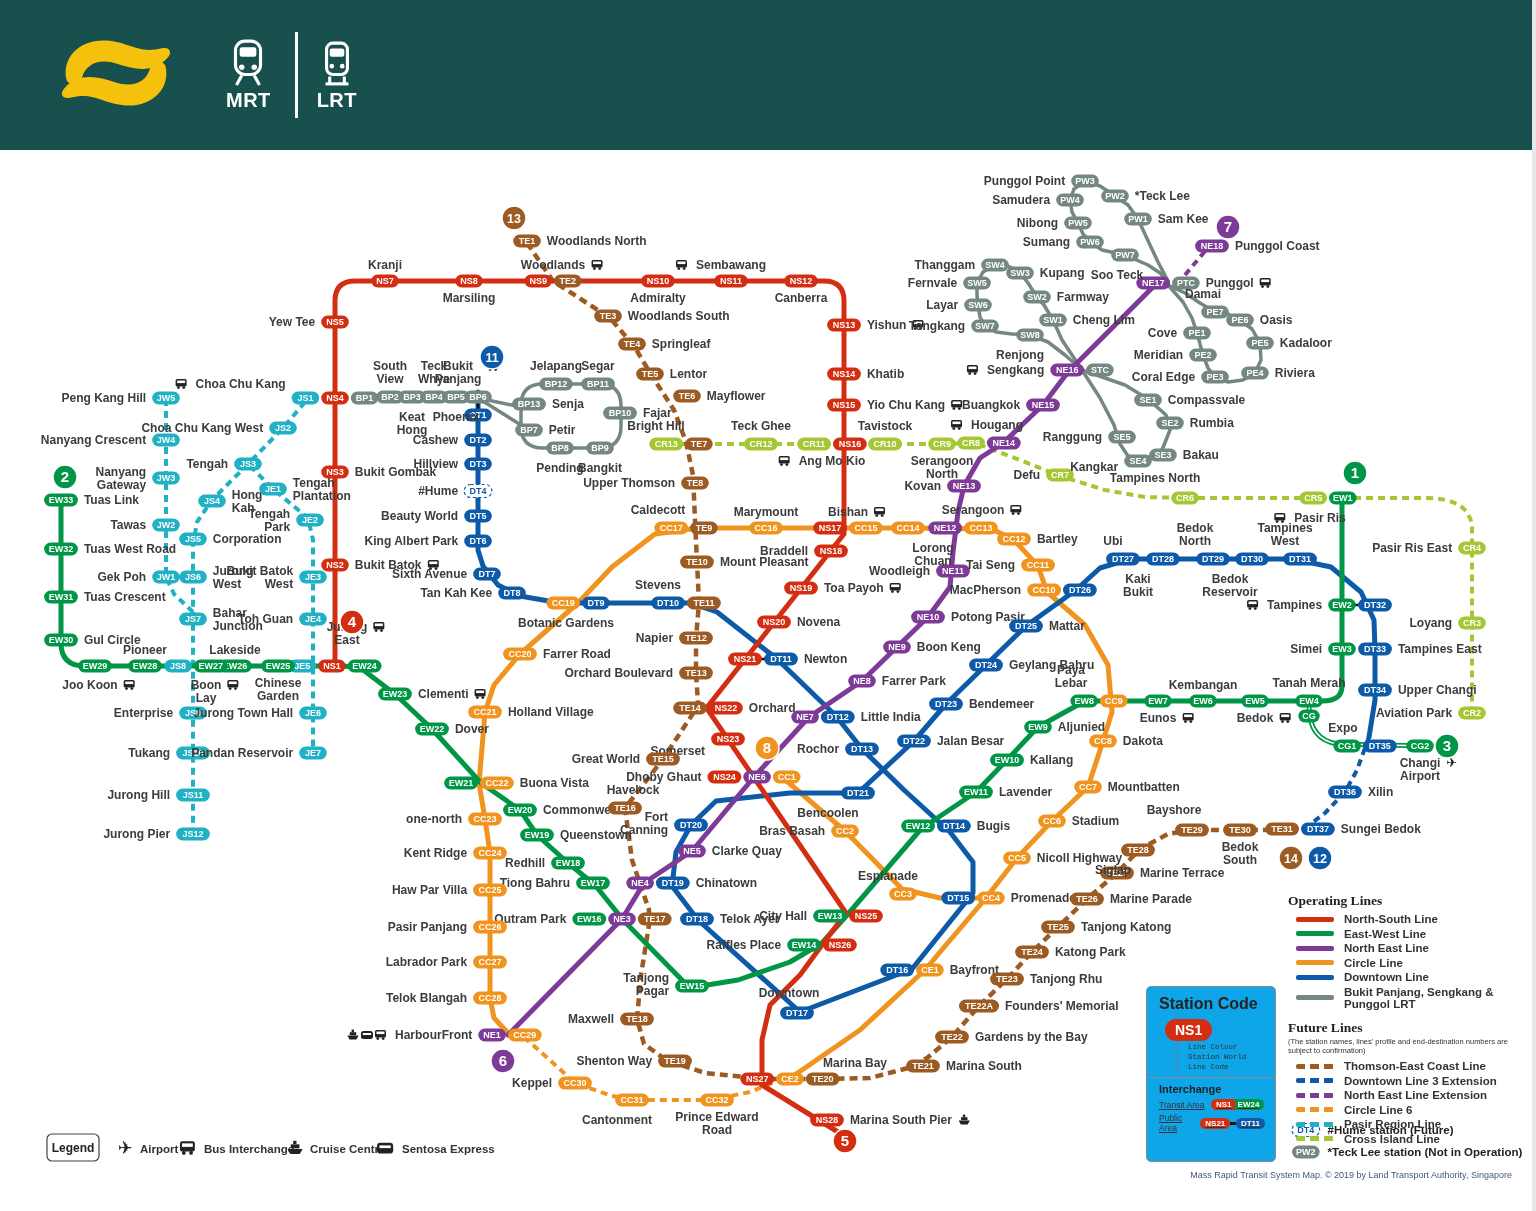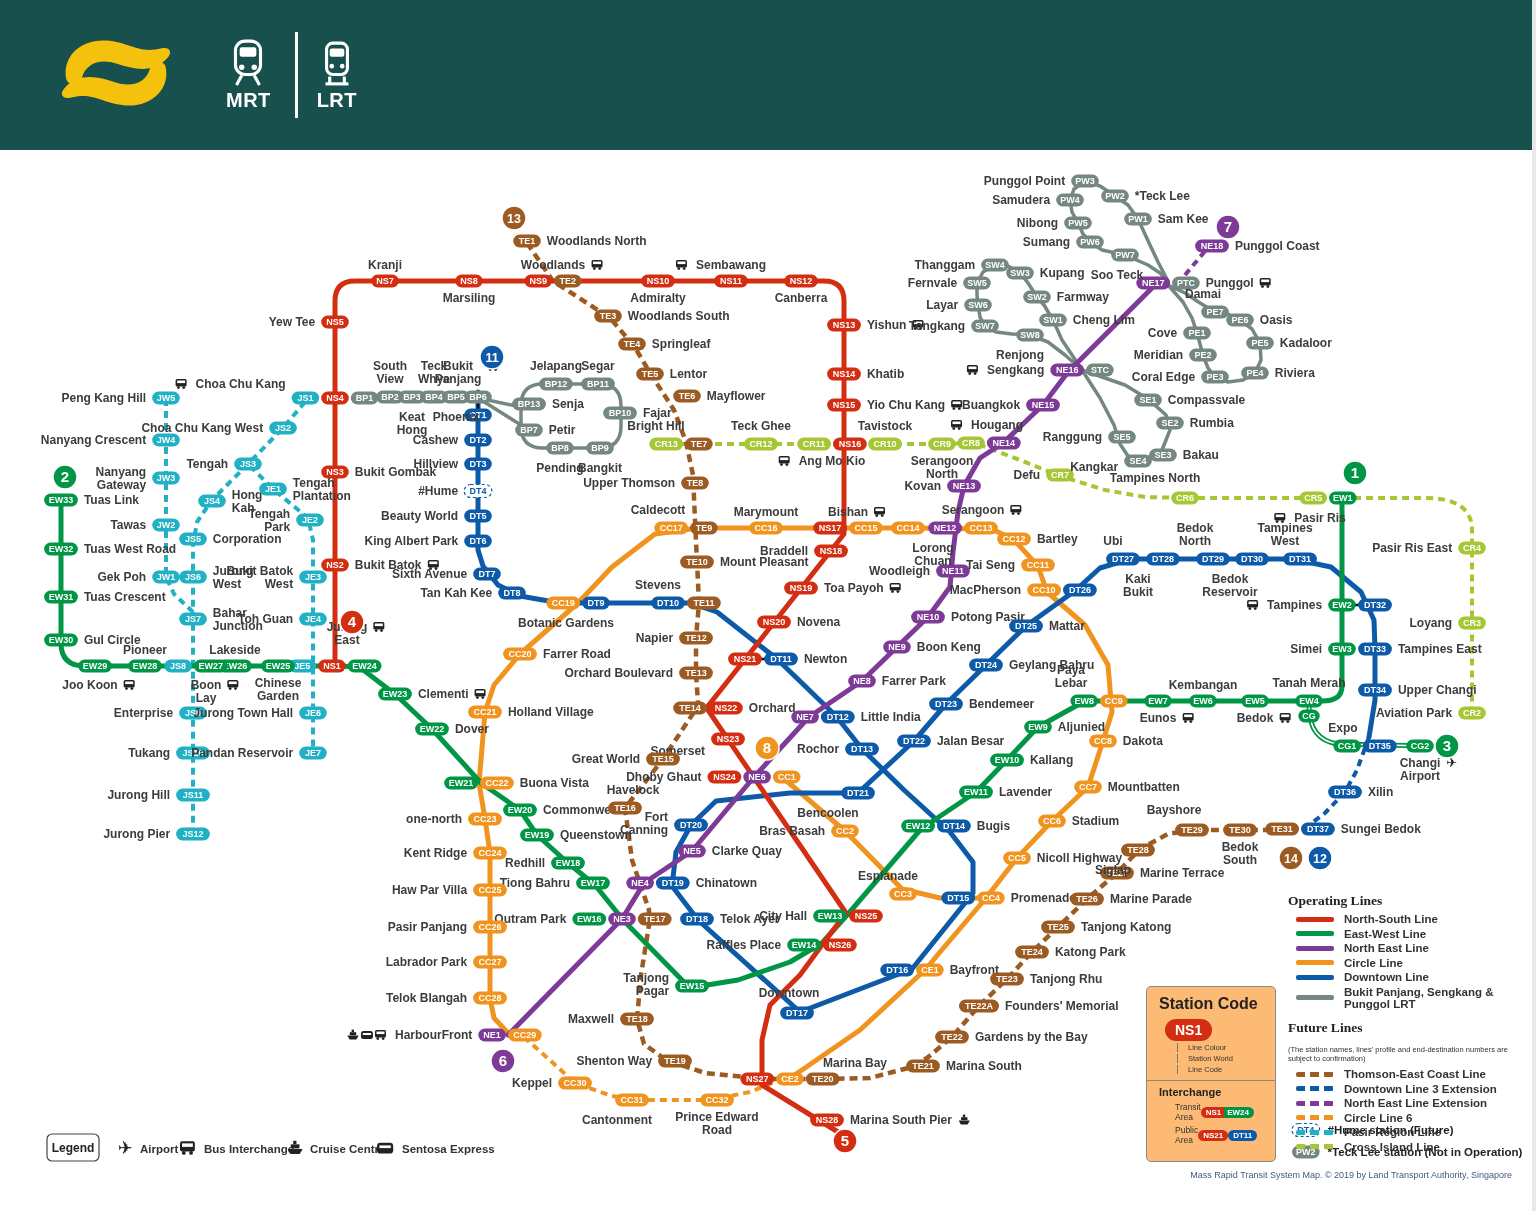--- a/index.html
+++ b/index.html
@@ -6,33 +6,33 @@
   .page{position:relative;width:1532px;height:1211px;background:#fff;font-family:"Liberation Sans",sans-serif;overflow:hidden;}
   .header{position:absolute;top:0;left:0;width:1536px;height:150px;background:#17504d;display:flex;align-items:center;z-index:5;}
   .logo{margin-left:52px;}
   .mode-block{display:flex;flex-direction:column;align-items:center;margin-left:46px;color:#fff;}
   .mode-label{font-weight:bold;font-size:20px;margin-top:2px;letter-spacing:.5px;}
   .divider{width:3px;height:86px;background:#fff;margin:0 18px 0 24px;}
   .title{color:#fff;font-size:58px;font-weight:bold;margin-left:26px;letter-spacing:1px;}
   svg.map{position:absolute;top:0;left:0;z-index:1;}
   .panel{position:absolute;left:1288px;top:893px;width:246px;z-index:4;}
   .panel h3{font-size:13.5px;margin:0 0 4px 0;color:#222;font-family:Liberation Serif, serif;}
-  .panel h3.future{margin-top:10px;margin-bottom:9px;}
+  .panel h3.future{margin-top:10px;margin-bottom:1px;}
   .panel .note{font-size:7.5px;color:#333;line-height:1.25;margin-bottom:5px;width:220px;}
   .leg-row{display:flex;align-items:center;margin:2.5px 0;padding-left:8px;}
   .leg-row .sw{width:38px;height:5px;border-radius:2px;margin-right:10px;flex:0 0 38px;}
   .leg-row .lb{font-size:11.5px;font-weight:bold;color:#333;}
-  .codebox{position:absolute;left:1146px;top:986px;width:130px;height:176px;border:1.5px solid #8a8a8a;border-radius:5px;background:#fdba74;z-index:4;box-sizing:border-box;}
+  .codebox{position:absolute;left:1146px;top:986px;width:130px;height:176px;border:1.5px solid #8a8a8a;border-radius:5px;background:#0ea5e9;z-index:4;box-sizing:border-box;}
   .codebox .cb-title{font-size:16px;font-weight:bold;color:#222;margin:8px 10px 6px 12px;}
   .bigpill{display:inline-block;background:#d42e12;color:#fff;font-weight:bold;font-size:14px;padding:3px 10px;border-radius:12px;margin-left:18px;}
   .callouts{margin:2px 0 0 30px;font-size:7.5px;color:#333;}
-  .callouts div{margin:2px 0;padding-left:10px;border-left:1px solid #777;}
+  .callouts div{margin:2px 0;padding-left:10px;border-left:1px solid #777;font-family:Liberation Mono, monospace;}
   .cb-div{border-top:1.5px solid #8a8a8a;margin-top:6px;padding:5px 10px 0 12px;}
   .cb-div .ih{font-size:11px;font-weight:bold;color:#222;margin-bottom:4px;}
-  .cb-row{display:flex;align-items:center;font-size:8.5px;color:#333;margin:3px 16px;}
+  .cb-row{display:flex;align-items:center;font-size:8.5px;color:#333;margin:3px 0;text-decoration:underline;}
   .cb-row .rl{width:52px;}
   .mini{display:inline-block;color:#fff;font-size:8px;font-weight:bold;padding:1px 5px;border-radius:8px;}
   .mini.join-l{border-radius:8px 0 0 8px;padding-right:3px;}
   .mini.join-r{border-radius:0 8px 8px 0;padding-left:3px;}
   .conn{display:inline-block;width:7px;height:3px;background:#111;}
 </style>
 </head>
 <body>
 
 <div class="page">

